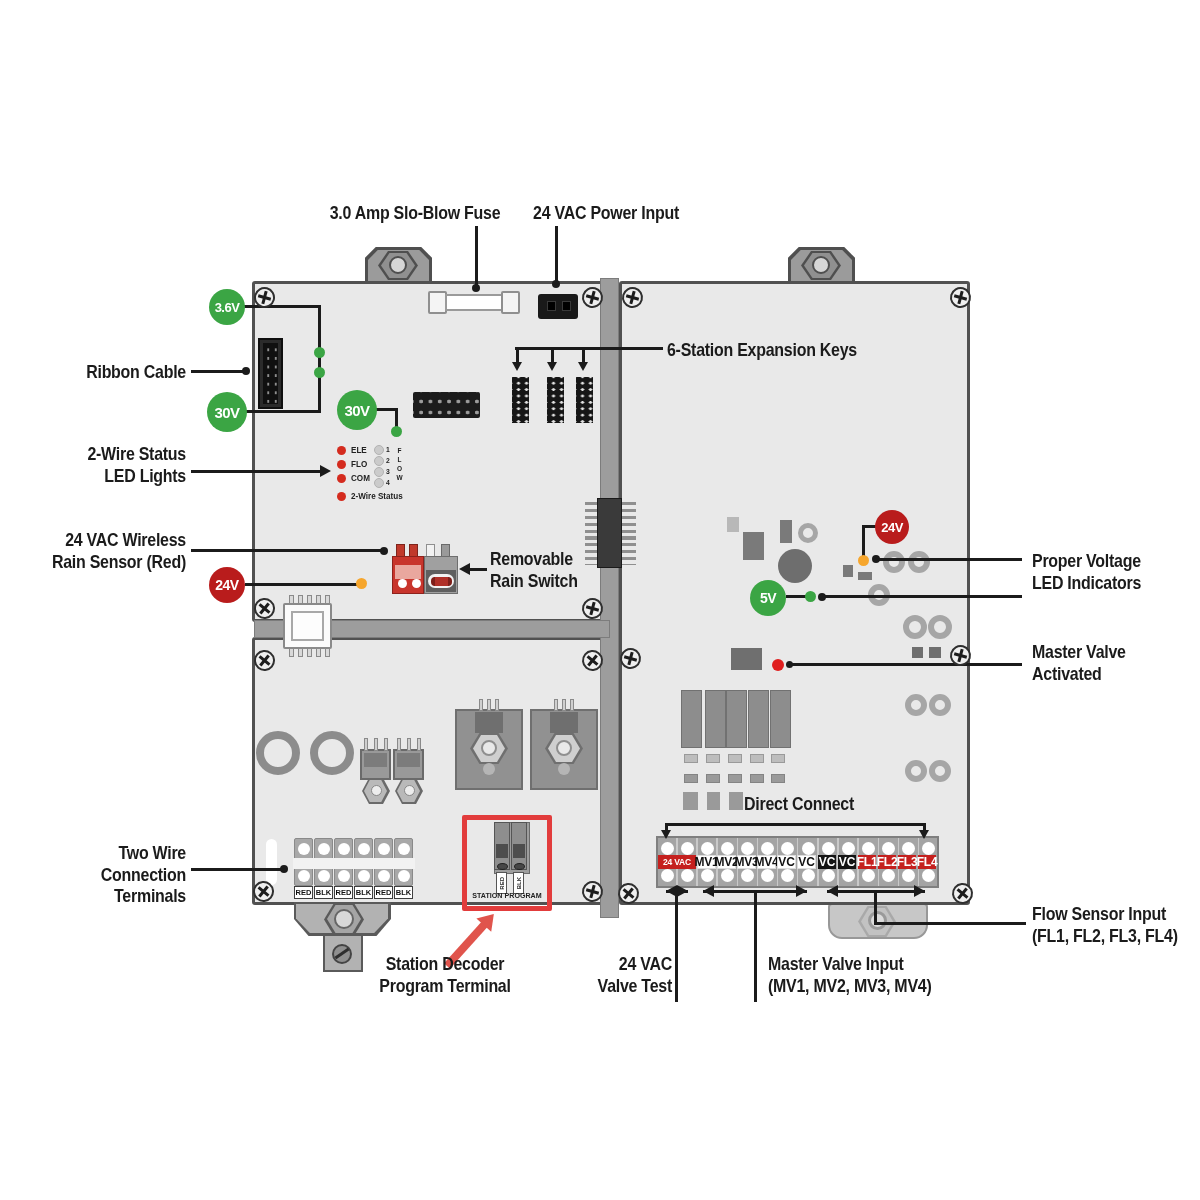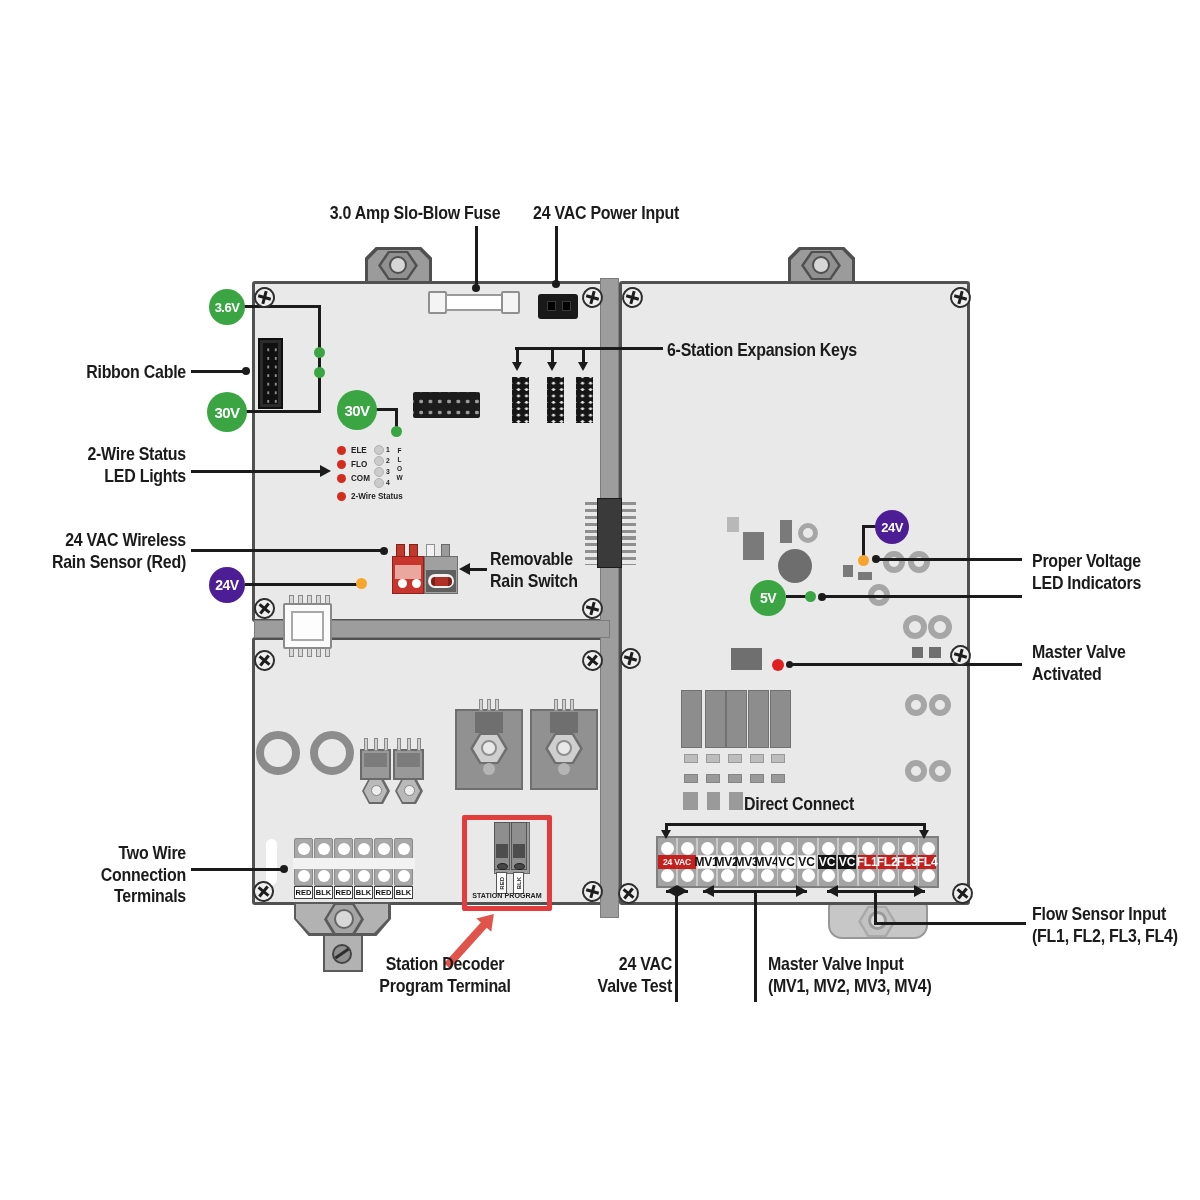--- a/index.html
+++ b/index.html
@@ -11,21 +11,21 @@
        white-space:pre-line;letter-spacing:-0.3px;transform:scaleX(.84)}
   .a-l{transform-origin:left top}
   .a-r{transform-origin:right top;text-align:right}
   .a-c{transform-origin:center top;text-align:center}
   .line{position:absolute;background:#1b1b1b}
   .dot{position:absolute;background:#1b1b1b;border-radius:50%}
   .led{position:absolute;border-radius:50%}
   .badge{position:absolute;border-radius:50%;display:flex;align-items:center;justify-content:center;
          color:#fff;font-weight:700;letter-spacing:-0.5px}
   .bg-green{background:#3ba544}
-  .bg-orange{background:#4c1d95}
+  .bg-orange{background:#b91c1c}
   .screw{position:absolute;width:21px;height:21px;border-radius:50%;background:#efefef;
          border:2px solid #2f2f2f;box-sizing:border-box}
   .screw::before{content:"";position:absolute;left:50%;top:2px;bottom:2px;width:3px;margin-left:-1.5px;background:#1d1d1d}
   .screw::after{content:"";position:absolute;top:50%;left:2px;right:2px;height:3px;margin-top:-1.5px;background:#1d1d1d}
   .hex{position:absolute;clip-path:polygon(25% 0,75% 0,100% 50%,75% 100%,25% 100%,0 50%)}
   .trap{position:absolute;clip-path:polygon(16% 0,84% 0,100% 30%,100% 100%,0 100%,0 30%)}
   .lug{position:absolute;clip-path:polygon(0 0,100% 0,100% 50%,85% 100%,15% 100%,0 50%)}
   .ring{position:absolute;border-radius:50%;box-sizing:border-box;border-style:solid;border-color:#a6a6a6}
   .ah{position:absolute;width:0;height:0}
   .ah-r{border-top:6px solid transparent;border-bottom:6px solid transparent;border-left:11px solid #1b1b1b}

